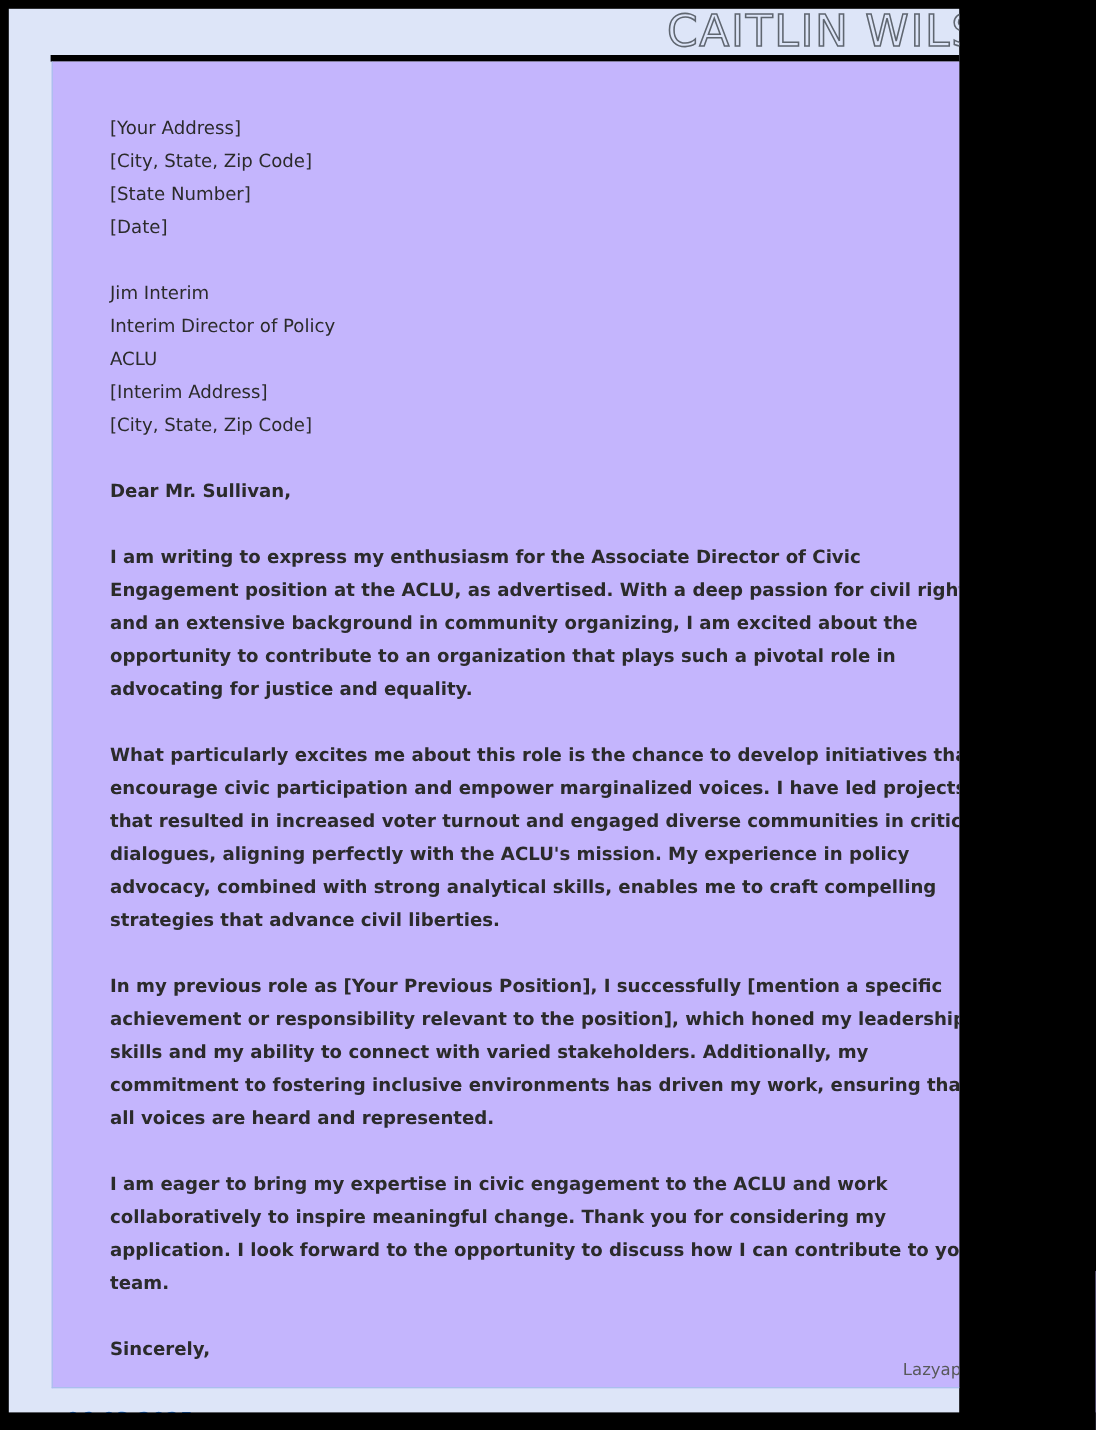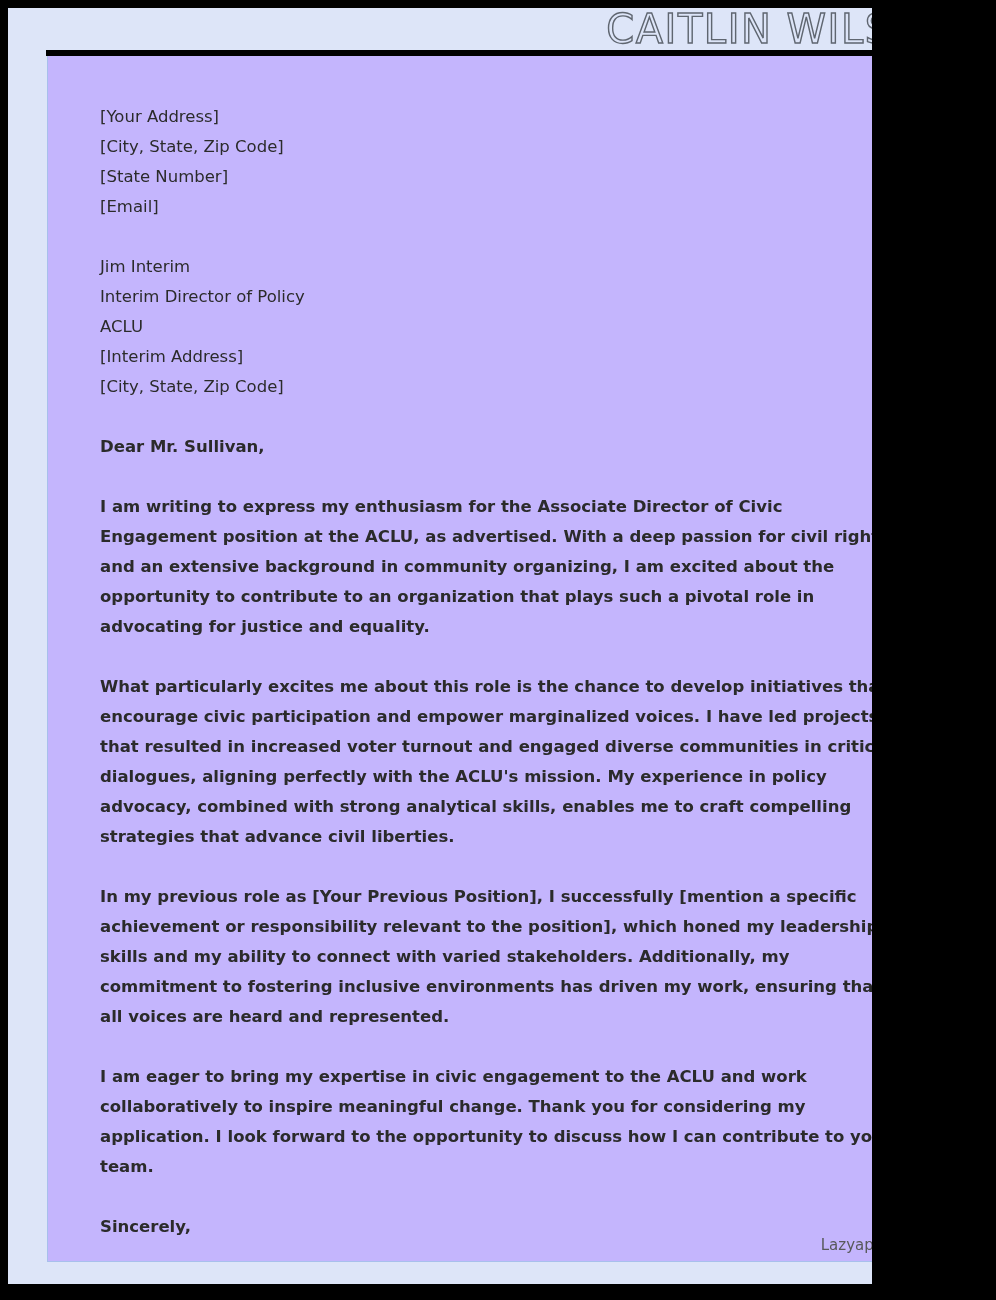--- a/index.html
+++ b/index.html
@@ -144,21 +144,21 @@
   <div class="header-rule"></div>
 
   <div class="sheet">
 
     <div class="letter-body">
 
       <div class="block">
         <span class="line">[Your Address]</span>
         <span class="line">[City, State, Zip Code]</span>
         <span class="line">[State Number]</span>
-        <span class="line">[Email]</span>
+        <span class="line">[Date]</span>
       </div>
 
       <div class="block">
         <span class="line">Jim Interim</span>
         <span class="line">Interim Director of Policy</span>
         <span class="line">ACLU</span>
         <span class="line">[Interim Address]</span>
         <span class="line">[City, State, Zip Code]</span>
       </div>
 

